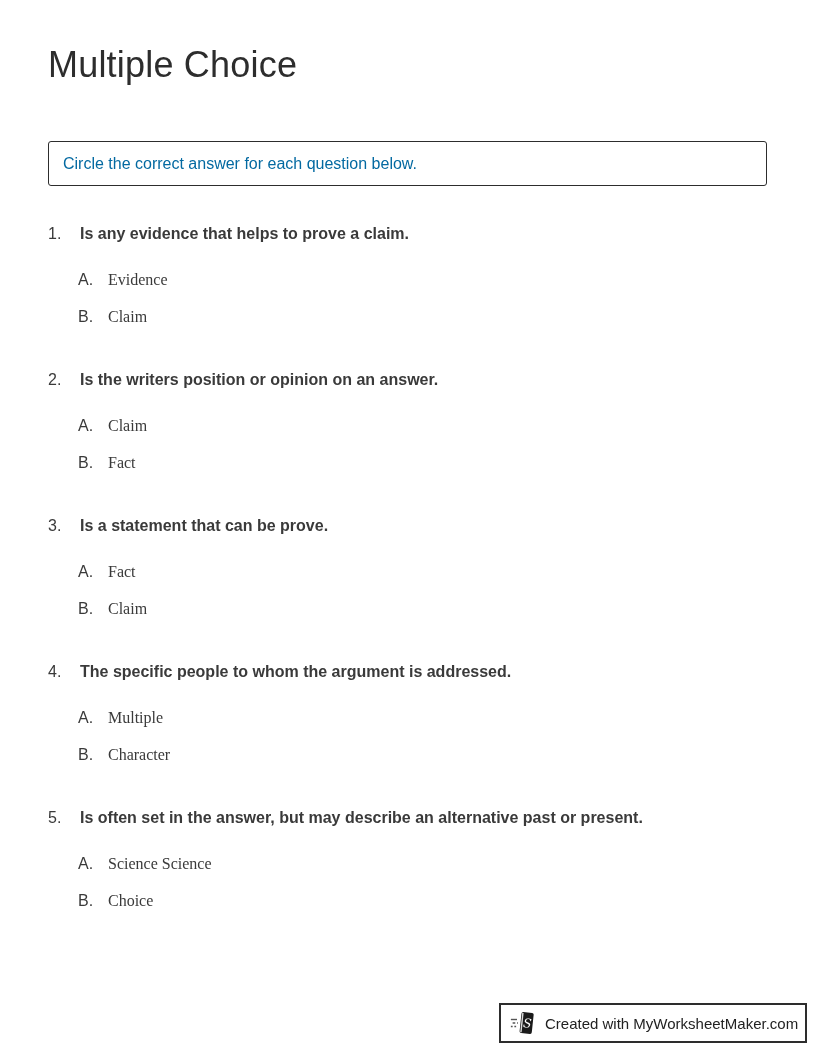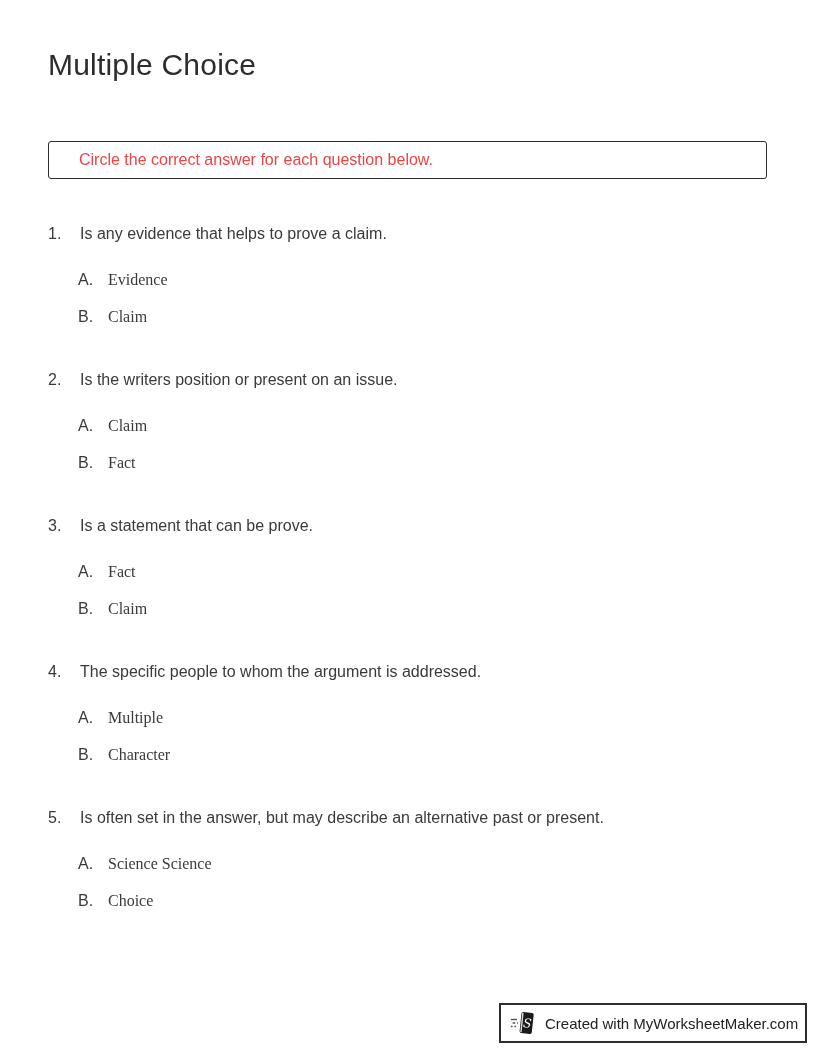--- a/index.html
+++ b/index.html
@@ -11,55 +11,55 @@
   }
   .page {
     position: relative;
     width: 816px; height: 1056px;
     background: #ffffff;
     overflow: hidden;
   }
   .title {
     position: absolute;
     left: 48px; top: 46px;
-    font-size: 30px;
+    font-size: 36px;
     line-height: 38px;
     font-weight: 400;
     color: #2d2d2d;
     letter-spacing: 0.2px;
   }
   .instruction-box {
     position: absolute;
     left: 48px; top: 141px;
-    width: 719px; height: 38px;
+    width: 719px; height: 45px;
     border: 1px solid #2d2d2d;
     border-radius: 3px;
     display: flex;
     align-items: center;
-    padding-left: 30px;
+    padding-left: 14px;
     font-size: 16px;
-    color: #ef4444;
+    color: #0369a1;
   }
   .questions {
     position: absolute;
     left: 48px; top: 222px;
     right: 48px;
   }
   .question { margin: 0; }
   .question + .question { margin-top: 39px; }
   .q-row {
     display: flex;
     font-size: 16px;
     line-height: 24px;
     color: #3a3a3a;
   }
   .q-num {
     flex: 0 0 32px;
   }
-  .q-text { flex: 1; }
+  .q-text { flex: 1; font-weight: bold; }
   .options {
     margin-left: 30px;
     margin-top: 22px;
   }
   .opt-row {
     display: flex;
     font-size: 16px;
     line-height: 24px;
     color: #3a3a3a;
   }
@@ -114,21 +114,21 @@
         <div class="opt-row">
           <span class="opt-letter">B.</span>
           <span class="opt-text">Claim</span>
         </div>
       </div>
     </div>
 
     <div class="question">
       <div class="q-row">
         <span class="q-num">2.</span>
-        <span class="q-text">Is the writers position or present on an issue.</span>
+        <span class="q-text">Is the writers position or opinion on an answer.</span>
       </div>
       <div class="options">
         <div class="opt-row">
           <span class="opt-letter">A.</span>
           <span class="opt-text">Claim</span>
         </div>
         <div class="opt-row">
           <span class="opt-letter">B.</span>
           <span class="opt-text">Fact</span>
         </div>

